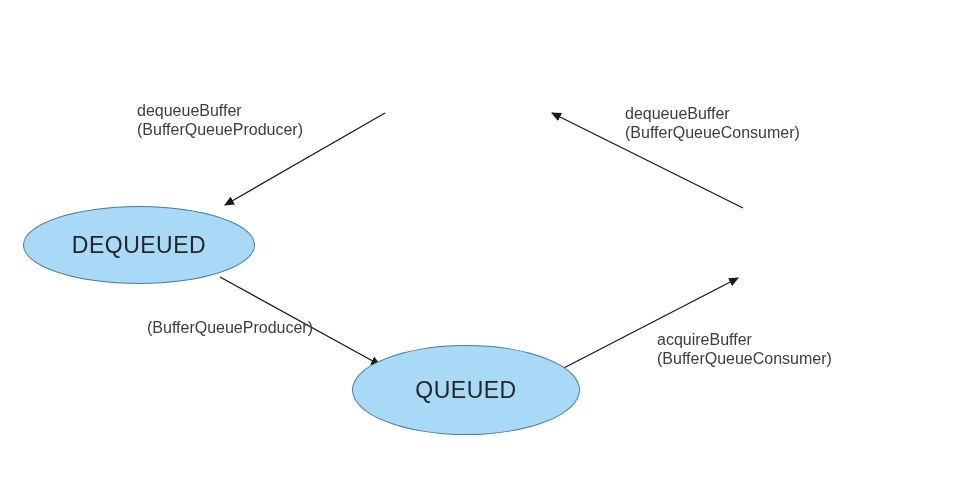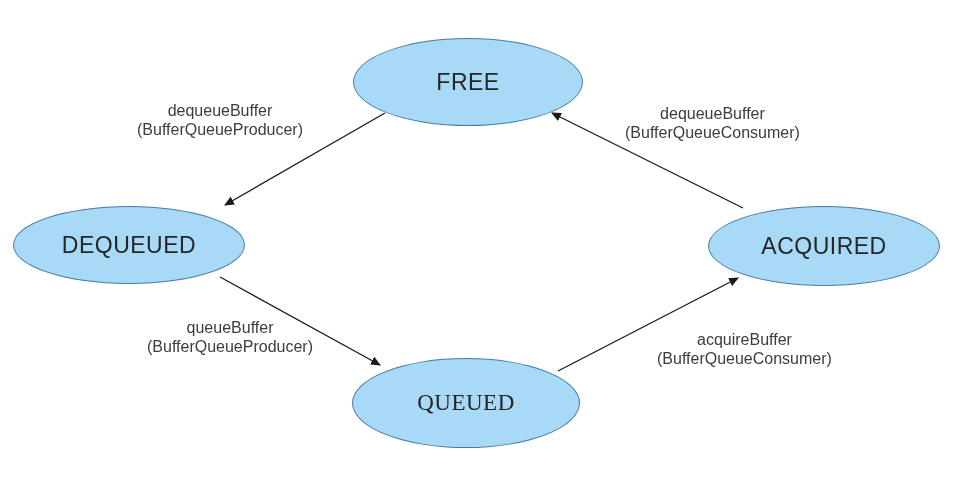--- a/index.html
+++ b/index.html
@@ -48,27 +48,26 @@
     letter-spacing: 0.5px;
     color: var(--node-text);
   }
 
   .edge-label {
     position: absolute;
     font-size: 16px;
     line-height: 19px;
     color: var(--label-text);
     white-space: nowrap;
-    text-align: center;
   }
 
   
   .node-free     { left: 353px; top: 38px;  width: 230px; height: 88px; }
-  .node-dequeued { left: 13px;  top: 206px; width: 232px; height: 78px; }
-  .node-queued   { left: 352px; top: 358px; width: 228px; height: 90px; font-family: Liberation Serif, serif; }
+  .node-dequeued { left: 23px;  top: 206px; width: 232px; height: 78px; }
+  .node-queued   { left: 352px; top: 345px; width: 228px; height: 90px; }
   .node-acquired { left: 708px; top: 206px; width: 232px; height: 80px; }
 
   
   .label-dequeue { left: 137px; top: 101px; }
   .label-release { left: 625px; top: 104px; }
   .label-queue   { left: 147px; top: 318px; }
   .label-acquire { left: 613px; top: 330px; margin-left: 44px; }
 </style>
 </head>
 <body>
@@ -80,48 +79,41 @@
       <marker id="arrow" markerWidth="11" markerHeight="9" refX="9" refY="4.5" orient="auto" markerUnits="userSpaceOnUse">
         <path class="arrow-head" d="M0,0 L10,4.5 L0,9 z"></path>
       </marker>
     </defs>
     <line x1="385" y1="113" x2="225" y2="205" marker-end="url(#arrow)"></line>
     <line x1="220" y1="277" x2="380" y2="365" marker-end="url(#arrow)"></line>
     <line x1="558" y1="371" x2="738" y2="278" marker-end="url(#arrow)"></line>
     <line x1="743" y1="208" x2="552" y2="113" marker-end="url(#arrow)"></line>
   </svg>
 
-  <div class="node node-free">
-    <span class="node-label">FREE</span>
-  </div>
 
   <div class="node node-dequeued">
     <span class="node-label">DEQUEUED</span>
   </div>
 
   <div class="node node-queued">
     <span class="node-label">QUEUED</span>
   </div>
 
-  <div class="node node-acquired">
-    <span class="node-label">ACQUIRED</span>
-  </div>
 
   <div class="edge-label label-dequeue">
     <div>dequeueBuffer</div>
     <div>(BufferQueueProducer)</div>
   </div>
 
   <div class="edge-label label-release">
     <div>dequeueBuffer</div>
     <div>(BufferQueueConsumer)</div>
   </div>
 
   <div class="edge-label label-queue">
-    <div>queueBuffer</div>
     <div>(BufferQueueProducer)</div>
   </div>
 
   <div class="edge-label label-acquire">
     <div>acquireBuffer</div>
     <div>(BufferQueueConsumer)</div>
   </div>
 
 </div>
 

